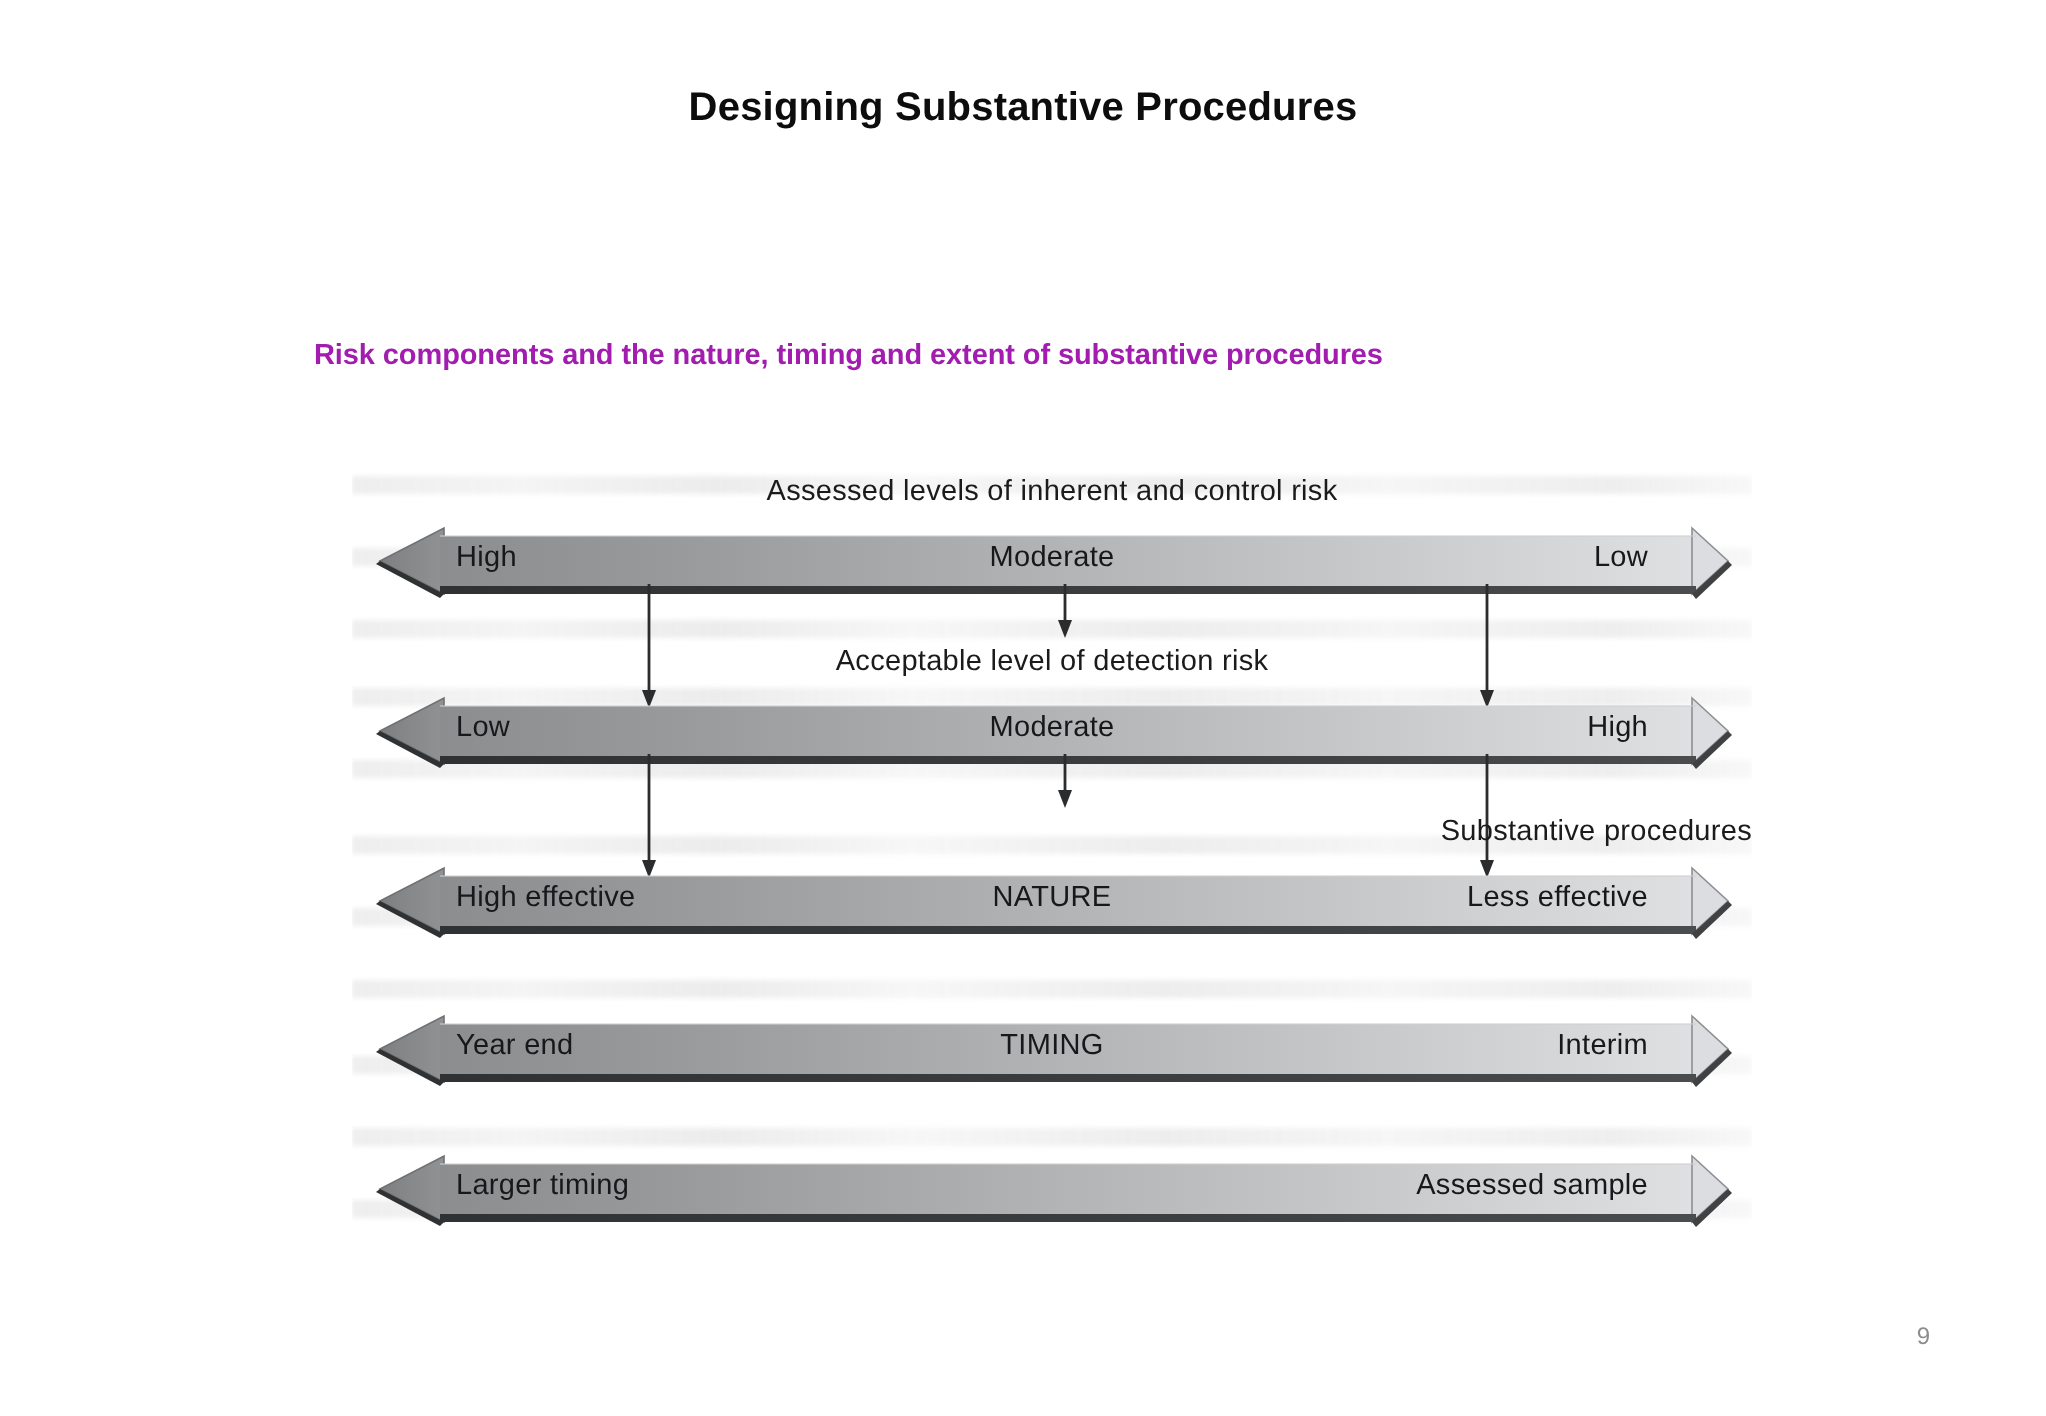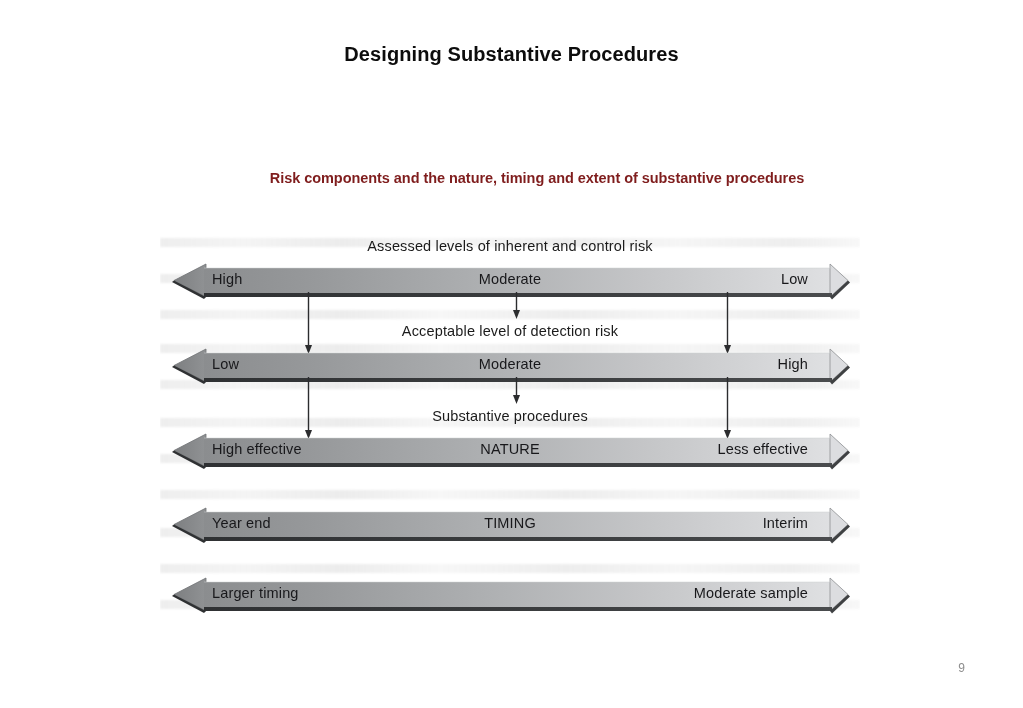--- a/index.html
+++ b/index.html
@@ -27,39 +27,39 @@
     font-weight: bold;
     letter-spacing: 0.1px;
     color: #0d0d0d;
   }
 
   .slide-subtitle {
     position: absolute;
     left: 157px;
     top: 170px;
     width: 760px;
-    text-align: center;
+    text-align: left;
     font-size: 14.5px;
     font-weight: bold;
     letter-spacing: -0.05px;
-    color: #7f1d1d;
+    color: #a21caf;
   }
 
   .page-number {
     position: absolute;
     right: 58px;
     bottom: 33px;
     font-size: 12px;
     color: #8d8d8d;
   }
 
   
   .figure {
     position: absolute;
-    left: 160px;
+    left: 176px;
     top: 232px;
     width: 700px;
     height: 398px;
   }
 
   
   .ghost-layer {
     position: absolute;
     inset: 0;
     overflow: hidden;
@@ -254,21 +254,21 @@
     </svg>
   </div>
   <div class="connector" style="left:563px; top:145px; height:63px;">
     <svg viewBox="0 0 9 63" preserveAspectRatio="none">
       <line x1="4.5" y1="0" x2="4.5" y2="55" stroke="#2b2c2e" stroke-width="1.4"></line>
       <path d="M 1 53 L 8 53 L 4.5 62 Z" fill="#2b2c2e"></path>
     </svg>
   </div>
 
   <div class="arrow-row" style="top:170px;">
-    <div class="row-caption" style="top:6px;">Substantive procedures</div>
+    <div class="row-caption" style="top:6px;text-align:right;">Substantive procedures</div>
 
     <div class="arrow-wrap" style="top:26px;">
       <svg viewBox="0 0 700 46" preserveAspectRatio="none">
         <path d="M 14 22.5 L 46 6 L 46 39 Z" fill="url(#headGradL)" stroke="#6f7174" stroke-width="0.8"></path>
         <path d="M 44 10 L 672 10 L 672 35 L 44 35 Z" fill="url(#barGrad)" stroke="none"></path>
         <path d="M 670 6 L 688 22.5 L 670 39 Z" fill="#dcdde0" stroke="#8d8f92" stroke-width="0.8"></path>
         <path d="M 44 35 L 672 35 L 672 39 L 44 39 Z" fill="url(#shadowGrad)"></path>
         <path d="M 14 22.5 L 46 39 L 44 41 L 12 24 Z" fill="#2f3133"></path>
         <path d="M 670 39 L 688 22.5 L 690 24.5 L 672 41.5 Z" fill="#3f4143"></path>
         <path d="M 44 10 L 672 10" stroke="#cfd0d2" stroke-width="0.9" fill="none" opacity="0.55"></path>
@@ -301,19 +301,19 @@
       <svg viewBox="0 0 700 46" preserveAspectRatio="none">
         <path d="M 14 22.5 L 46 6 L 46 39 Z" fill="url(#headGradL)" stroke="#6f7174" stroke-width="0.8"></path>
         <path d="M 44 10 L 672 10 L 672 35 L 44 35 Z" fill="url(#barGrad)" stroke="none"></path>
         <path d="M 670 6 L 688 22.5 L 670 39 Z" fill="#dcdde0" stroke="#8d8f92" stroke-width="0.8"></path>
         <path d="M 44 35 L 672 35 L 672 39 L 44 39 Z" fill="url(#shadowGrad)"></path>
         <path d="M 14 22.5 L 46 39 L 44 41 L 12 24 Z" fill="#2f3133"></path>
         <path d="M 670 39 L 688 22.5 L 690 24.5 L 672 41.5 Z" fill="#3f4143"></path>
         <path d="M 44 10 L 672 10" stroke="#cfd0d2" stroke-width="0.9" fill="none" opacity="0.55"></path>
       </svg>
       <span class="bar-label left">Larger timing</span>
-      <span class="bar-label right">Moderate sample</span>
+      <span class="bar-label right">Assessed sample</span>
     </div>
   </div>
 
 </div>
 
 <div class="page-number">9</div>
 
 </body></html>

